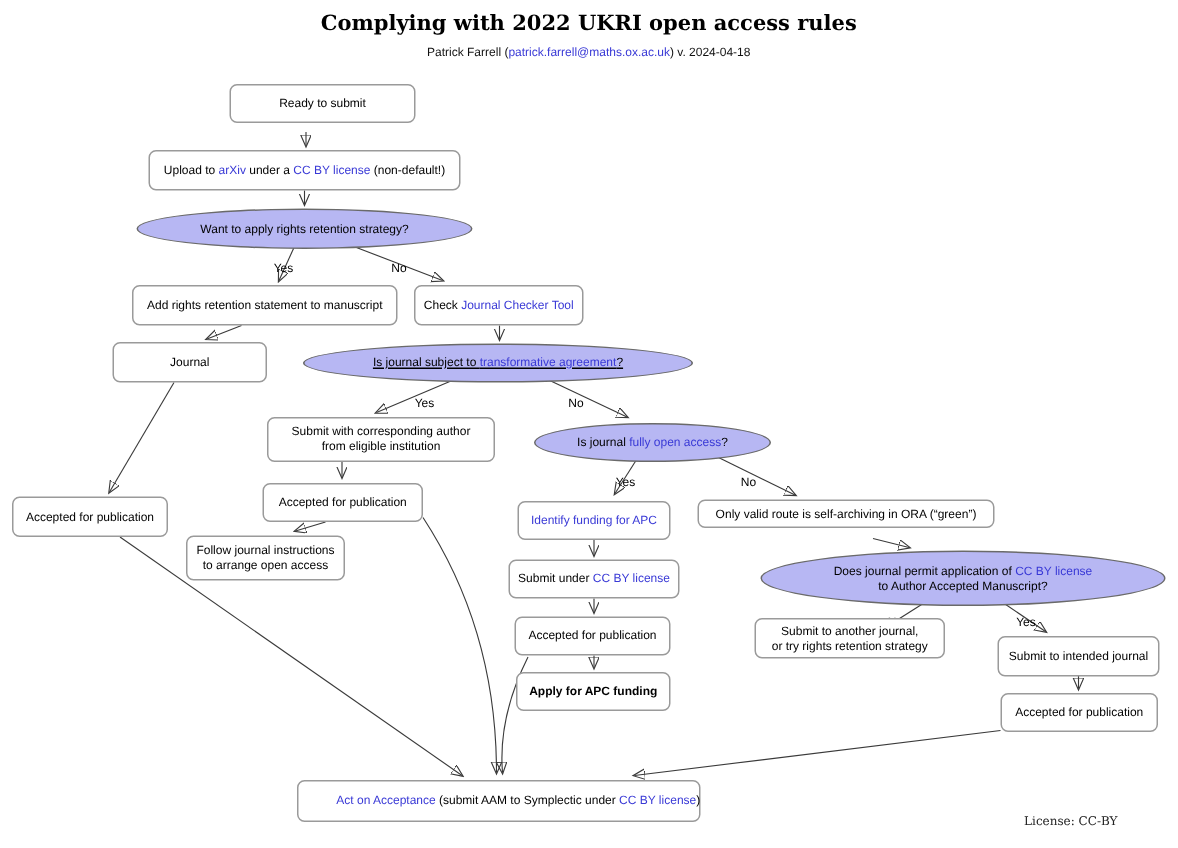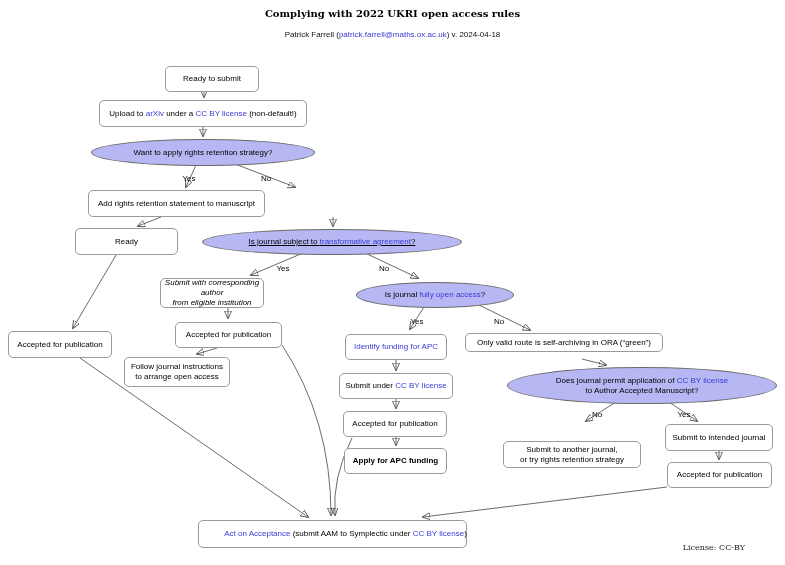--- a/index.html
+++ b/index.html
@@ -1,19 +1,19 @@
 <!DOCTYPE html>
 <html style="--link: #3939d6; --decision_fill: #b7b7f3;"><head>
 <meta charset="utf-8">
 <style>
   html,body{margin:0;padding:0;background:#fff;}
   .page{position:relative;width:785px;height:565px;background:#ffffff;overflow:hidden;
         font-family:"Liberation Sans","DejaVu Sans",sans-serif;color:#000;}
   .title{position:absolute;top:8px;left:0;right:0;text-align:center;
-         font-family:"DejaVu Serif","Liberation Serif",serif;font-weight:bold;font-size:10px;}
+         font-family:"DejaVu Serif","Liberation Serif",serif;font-weight:bold;font-size:14px;}
   .subtitle{position:absolute;top:30px;left:0;right:0;text-align:center;font-size:8px;color:#111;}
   .license{position:absolute;top:543px;right:40px;font-family:"DejaVu Serif","Liberation Serif",serif;
            font-size:8px;color:#222;}
   .edges{position:absolute;left:0;top:0;z-index:1;}
   .edges path, .edges line{stroke:#3a3a3a;stroke-width:0.75;fill:none;}
   .edges text{font-family:"Liberation Sans","DejaVu Sans",sans-serif;font-size:8px;fill:#000;}
   .node{position:absolute;z-index:2;box-sizing:border-box;background:#fff;
         border:0.9px solid #9a9a9a;border-radius:5px;
         display:flex;align-items:center;justify-content:center;text-align:center;
         font-size:8px;line-height:1.25;padding:1px 3px;}
@@ -63,46 +63,49 @@
     <text x="189" y="181" text-anchor="middle">Yes</text>
     <text x="266" y="181" text-anchor="middle">No</text>
     <text x="283" y="271" text-anchor="middle">Yes</text>
     <text x="384" y="271" text-anchor="middle">No</text>
     <text x="417" y="324" text-anchor="middle">Yes</text>
     <text x="499" y="324" text-anchor="middle">No</text>
     <text x="597" y="417" text-anchor="middle">No</text>
     <text x="684" y="417" text-anchor="middle">Yes</text>
   </svg>
 
-  <div class="node" style="left:153px;top:66px;width:94px;height:26px;margin-left:12px;">
+  <div class="node" style="left:153px;top:56px;width:124px;height:26px;">
     <span>Ready to submit</span>
   </div>
 
   <div class="node" style="left:99px;top:100px;width:208px;height:27px;white-space:nowrap;">
     <span><span>Upload to </span><span class="lnk">arXiv</span><span> under a </span><span class="lnk">CC BY license</span><span> (non-default!)</span></span>
   </div>
 
   <div class="node decision" style="left:91px;top:139px;width:224px;height:27px;">
     <span>Want to apply rights retention strategy?</span>
   </div>
 
   <div class="node" style="left:88px;top:190px;width:177px;height:27px;">
     <span>Add rights retention statement to manuscript</span>
   </div>
 
+  <div class="node" style="left:276px;top:190px;width:113px;height:27px;white-space:nowrap;">
+    <span><span>Check </span><span class="lnk">Journal Checker Tool</span></span>
+  </div>
 
   <div class="node" style="left:75px;top:228px;width:103px;height:27px;">
-    <span>Ready</span>
+    <span>Journal</span>
   </div>
 
   <div class="node decision" style="left:202px;top:229px;width:260px;height:26px;white-space:nowrap;text-decoration:underline;">
     <span><span>Is journal subject to </span><span class="lnk">transformative agreement</span><span>?</span></span>
   </div>
 
-  <div class="node" style="left:160px;top:278px;width:104px;height:30px;font-style:italic;">
+  <div class="node" style="left:178px;top:278px;width:152px;height:30px;">
     <span>
         <span class="ln">Submit with corresponding author</span>
         <span class="ln">from eligible institution</span>
       </span>
   </div>
 
   <div class="node decision" style="left:356px;top:282px;width:158px;height:26px;white-space:nowrap;">
     <span><span>Is journal </span><span class="lnk">fully open access</span><span>?</span></span>
   </div>
 
@@ -137,21 +140,21 @@
     <span>
         <span class="ln"><span>Does journal permit application of </span><span class="lnk">CC BY license</span></span>
         <span class="ln">to Author Accepted Manuscript?</span>
       </span>
   </div>
 
   <div class="node" style="left:343px;top:411px;width:104px;height:26px;">
     <span>Accepted for publication</span>
   </div>
 
-  <div class="node" style="left:503px;top:441px;width:138px;height:27px;">
+  <div class="node" style="left:503px;top:412px;width:127px;height:27px;">
     <span>
         <span class="ln">Submit to another journal,</span>
         <span class="ln">or try rights retention strategy</span>
       </span>
   </div>
 
   <div class="node" style="left:665px;top:424px;width:108px;height:27px;white-space:nowrap;">
     <span>Submit to intended journal</span>
   </div>
 

